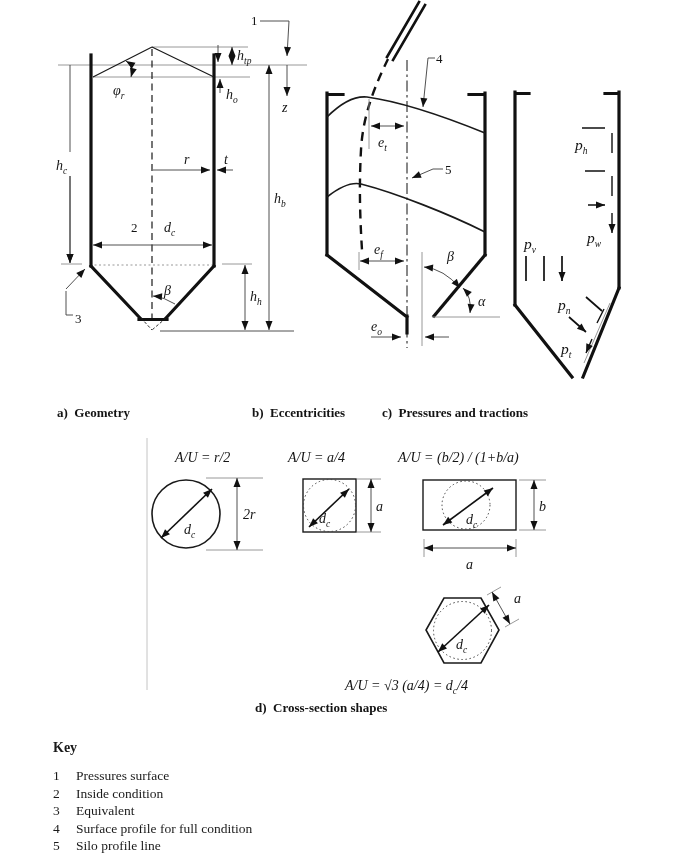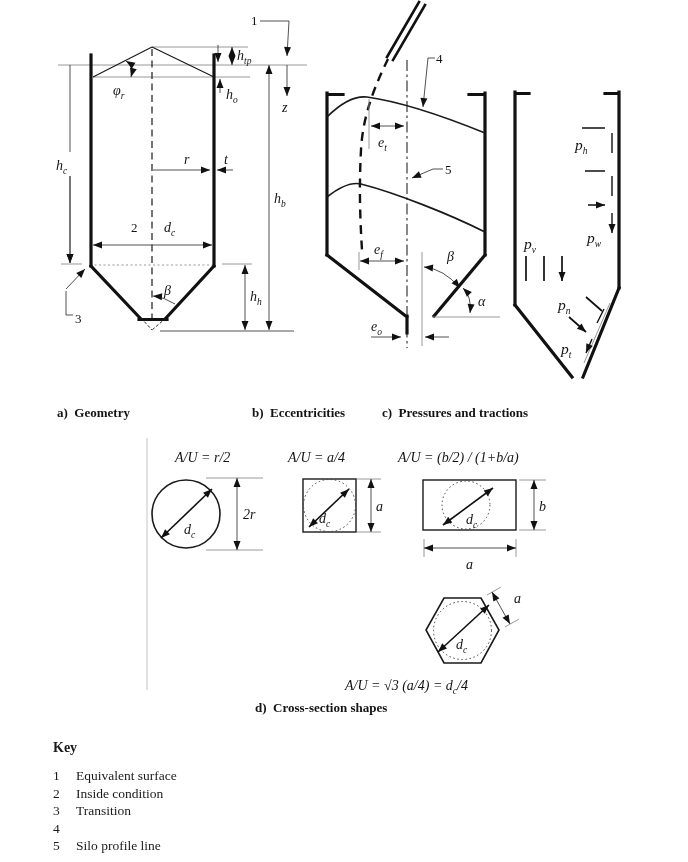--- a/index.html
+++ b/index.html
@@ -211,31 +211,32 @@
     <text class="frm" x="345" y="690"><tspan>A/U = √3 (a/4) = d</tspan><tspan class="sub" dy="3.5">c</tspan><tspan dy="-3.5">/4</tspan></text>
   </g>
 
   <text class="cap" x="255" y="712">d)&nbsp; Cross-section shapes</text>
 </svg>
 
 <div class="key">
   <div class="key-title">Key</div>
   <div class="key-row">
         <span class="key-num">1</span>
-        <span>Equivalent surface</span>
+        <span>Pressures surface</span>
       </div>
   <div class="key-row">
         <span class="key-num">2</span>
         <span>Inside condition</span>
       </div>
   <div class="key-row">
         <span class="key-num">3</span>
-        <span>Transition</span>
+        <span>Equivalent</span>
       </div>
   <div class="key-row">
         <span class="key-num">4</span>
+        <span>Surface profile for full condition</span>
       </div>
   <div class="key-row">
         <span class="key-num">5</span>
         <span>Silo profile line</span>
       </div>
 </div>
 </div>
 
 </body></html>

